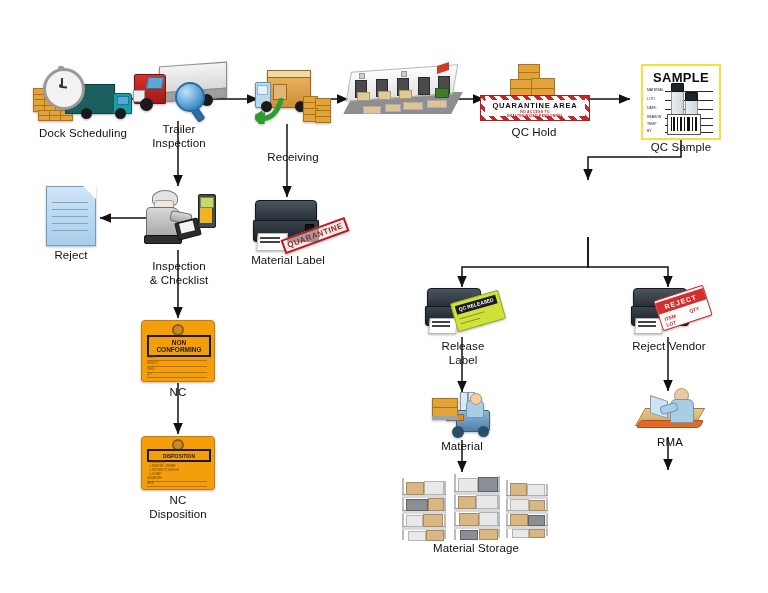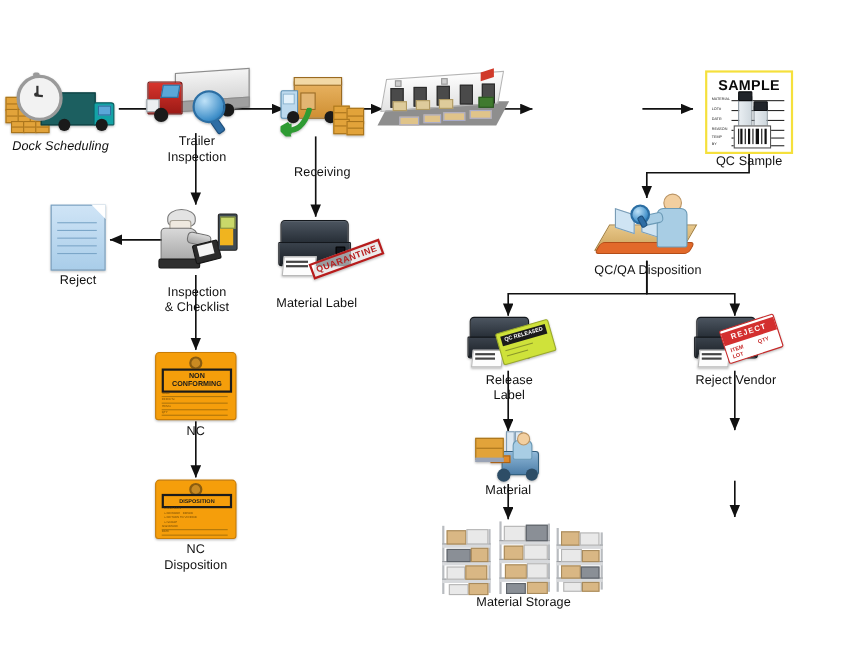--- a/index.html
+++ b/index.html
@@ -168,21 +168,21 @@
       <path d="M462,337 L462,392"></path>
 
       <path d="M462,440 L462,472"></path>
 
       <path d="M668,337 L668,391"></path>
 
       <path d="M668,437 L668,470"></path>
     </g>
   </svg>
 
-  <div class="node" style="left:0;top:66px;width:110px;font-style:italic;">
+  <div class="node" style="left:28px;top:66px;width:110px;">
     <div class="art shadow" style="width:104px;height:58px;">
 
       <div class="crate" style="left:2px;top:22px;width:11px;height:11px;"></div>
       <div class="crate" style="left:13px;top:22px;width:11px;height:11px;"></div>
       <div class="crate" style="left:24px;top:22px;width:11px;height:11px;"></div>
       <div class="crate" style="left:2px;top:33px;width:11px;height:11px;"></div>
       <div class="crate" style="left:13px;top:33px;width:11px;height:11px;"></div>
       <div class="crate" style="left:24px;top:33px;width:11px;height:11px;"></div>
       <div class="crate" style="left:7px;top:44px;width:11px;height:9px;"></div>
       <div class="crate" style="left:18px;top:44px;width:11px;height:9px;"></div>
@@ -259,20 +259,37 @@
       <div class="pallet" style="left:18px;top:44px;width:16px;height:6px;"></div>
       <div class="pallet" style="left:40px;top:42px;width:14px;height:6px;"></div>
       <div class="pallet" style="left:58px;top:40px;width:18px;height:6px;"></div>
       <div class="pallet" style="left:82px;top:38px;width:18px;height:6px;"></div>
       <div style="position:absolute;left:90px;top:26px;width:12px;height:8px;background:#3f7a2e;border:1px solid #2a5520;"></div>
       <div style="position:absolute;left:92px;top:2px;width:12px;height:8px;background:#d03a2a;transform:skewY(-18deg);"></div>
     </div>
     <div class="label"></div>
   </div>
 
+  <div class="node" style="left:478px;top:62px;width:112px;">
+    <div class="art" style="width:108px;height:62px;">
+      <div class="crate" style="left:38px;top:2px;width:20px;height:16px;"></div>
+      <div class="crate" style="left:30px;top:17px;width:22px;height:18px;"></div>
+      <div class="crate" style="left:51px;top:16px;width:22px;height:19px;"></div>
+      <div class="qsign" style="left:0px;top:33px;width:108px;height:24px;">
+        <div class="qstripe" style="top:0;"></div>
+        <div class="qstripe" style="bottom:0;"></div>
+        <div class="qstripe-v" style="left:0;"></div>
+        <div class="qstripe-v" style="right:0;"></div>
+        <div class="qtext1" style="top:5px;">QUARANTINE  AREA</div>
+        <div class="qtext2" style="top:14px;">NO ACCESS TO</div>
+        <div class="qtext2" style="top:18px;">UNAUTHORIZED PERSONNEL</div>
+      </div>
+    </div>
+    <div class="label" style="margin-top:2px;">QC Hold</div>
+  </div>
 
   <div class="node" style="left:626px;top:64px;width:110px;">
     <div class="art" style="width:80px;height:76px;">
       <div class="sample-card" style="left:0;top:0;width:76px;height:72px;">
         <div class="sample-title" style="top:4px;">SAMPLE</div>
         <div class="sf-label" style="left:4px;top:22px;">MATERIAL</div>
         <div class="sf-rule" style="left:22px;top:25px;width:48px;"></div>
         <div class="sf-label" style="left:4px;top:31px;">LOT#</div>
         <div class="sf-rule" style="left:22px;top:34px;width:48px;"></div>
         <div class="sf-label" style="left:4px;top:40px;">DATE:</div>
@@ -335,21 +352,21 @@
   <div class="node" style="left:243px;top:200px;width:90px;">
     <div class="art shadow" style="width:86px;height:50px;">
       <div class="prn-top" style="left:10px;top:0px;width:60px;height:22px;"></div>
       <div class="prn-base" style="left:8px;top:20px;width:64px;height:20px;"></div>
       <div style="position:absolute;left:60px;top:24px;width:7px;height:5px;background:#10131a;border:1px solid #000;border-radius:1px;"></div>
       <div class="prn-paper" style="left:12px;top:33px;width:28px;height:16px;transform:skewX(-6deg);"></div>
       <div style="position:absolute;left:15px;top:37px;width:20px;height:2px;background:#444;"></div>
       <div style="position:absolute;left:15px;top:41px;width:20px;height:2px;background:#444;"></div>
       <div class="stamp" style="left:36px;top:28px;font-size:8px;">QUARANTINE</div>
     </div>
-    <div class="label" style="margin-top:20px;">Material Label</div>
+    <div class="label" style="margin-top:4px;">Material Label</div>
   </div>
 
   <div class="node" style="left:140px;top:320px;width:76px;">
     <div class="art shadow" style="width:74px;height:62px;">
       <div class="tag" style="left:0;top:0;width:72px;height:60px;border-radius:4px 4px 3px 3px;"></div>
       <div class="tag-hole" style="left:31px;top:4px;width:8px;height:8px;"></div>
       <div class="tag-title" style="left:6px;top:15px;width:60px;height:18px;font-size:6.5px;line-height:7px;flex-direction:column;">
         <span>NON</span>
         <span>CONFORMING</span>
       </div>
@@ -376,34 +393,20 @@
       <div class="tag-txt" style="left:8px;top:37px;">☐  SCRAP</div>
       <div class="tag-txt" style="left:6px;top:41px;">SIGNATURE</div>
       <div class="tag-line" style="left:6px;top:45px;width:60px;"></div>
       <div class="tag-txt" style="left:6px;top:46px;">DATE</div>
       <div class="tag-line" style="left:6px;top:50px;width:60px;"></div>
     </div>
     <div class="label" style="margin-top:4px;">NC
 Disposition</div>
   </div>
 
-  <div class="node" style="left:533px;top:176px;width:112px;">
-    <div class="art" style="width:108px;height:62px;">
-      <div class="desk" style="left:12px;top:28px;width:78px;height:22px;transform:skewX(-30deg);"></div>
-      <div class="desk-edge" style="left:8px;top:44px;width:84px;height:9px;transform:skewX(-30deg);border-radius:4px;"></div>
-      <div class="monitor" style="left:24px;top:16px;width:16px;height:16px;transform:skewY(18deg);"></div>
-      <div class="monitor" style="left:48px;top:20px;width:16px;height:16px;transform:skewY(18deg);"></div>
-      <div class="phead" style="left:68px;top:0px;width:15px;height:15px;"></div>
-      <div class="pbody" style="left:62px;top:13px;width:26px;height:34px;"></div>
-      <div class="pbody" style="left:48px;top:18px;width:18px;height:8px;border-radius:4px;transform:rotate(-12deg);"></div>
-      <div class="loupe-lens" style="left:38px;top:10px;width:14px;height:14px;"></div>
-      <div class="loupe-handle" style="left:46px;top:20px;width:4px;height:9px;transform:rotate(-30deg);"></div>
-    </div>
-    <div class="label" style="margin-top:2px;">QC/QA Disposition</div>
-  </div>
 
   <div class="node" style="left:420px;top:288px;width:86px;">
     <div class="art shadow" style="width:84px;height:48px;">
       <div class="prn-top" style="left:6px;top:0px;width:52px;height:20px;"></div>
       <div class="prn-base" style="left:4px;top:18px;width:56px;height:18px;"></div>
       <div class="prn-paper" style="left:8px;top:30px;width:26px;height:14px;transform:skewX(-6deg);"></div>
       <div style="position:absolute;left:11px;top:33px;width:18px;height:2px;background:#444;"></div>
       <div style="position:absolute;left:11px;top:37px;width:18px;height:2px;background:#444;"></div>
       <div class="lbl-card lbl-release" style="left:32px;top:8px;width:48px;height:28px;transform:rotate(-16deg);">
         <div class="lbl-strip" style="left:3px;top:3px;width:42px;height:9px;"></div>
@@ -443,20 +446,31 @@
       <div class="phead" style="left:44px;top:1px;width:10px;height:10px;"></div>
       <div style="position:absolute;left:20px;top:22px;width:16px;height:5px;background:#e08a2a;border:1px solid #a86219;"></div>
       <div class="crate" style="left:6px;top:6px;width:24px;height:18px;"></div>
       <div style="position:absolute;left:6px;top:24px;width:26px;height:4px;background:#9aa3b5;"></div>
       <div class="fl-wheel" style="left:26px;top:34px;width:12px;height:12px;"></div>
       <div class="fl-wheel" style="left:52px;top:34px;width:11px;height:11px;"></div>
     </div>
     <div class="label" style="margin-top:0px;">Material</div>
   </div>
 
+  <div class="node" style="left:632px;top:388px;width:76px;">
+    <div class="art" style="width:72px;height:46px;">
+      <div class="desk" style="left:6px;top:20px;width:58px;height:16px;transform:skewX(-30deg);"></div>
+      <div class="desk-edge" style="left:4px;top:32px;width:62px;height:6px;transform:skewX(-30deg);border-radius:3px;"></div>
+      <div class="monitor" style="left:16px;top:10px;width:16px;height:16px;transform:skewY(18deg);"></div>
+      <div class="phead" style="left:40px;top:0px;width:13px;height:13px;background:#e9c9a4;"></div>
+      <div class="pbody" style="left:36px;top:11px;width:22px;height:22px;"></div>
+      <div class="pbody" style="left:26px;top:16px;width:16px;height:7px;border-radius:4px;transform:rotate(-16deg);"></div>
+    </div>
+    <div class="label" style="margin-top:2px;">RMA</div>
+  </div>
 
   <div class="node" style="left:398px;top:474px;width:156px;">
     <div class="art" style="width:152px;height:66px;">
 
       <div class="rack" style="left:2px;top:4px;width:46px;height:62px;">
         <div class="rack-post" style="left:0;top:0;width:2px;height:62px;"></div>
         <div class="rack-post" style="left:42px;top:3px;width:2px;height:58px;"></div>
         <div class="rack-shelf" style="left:0;top:16px;width:44px;height:3px;"></div>
         <div class="rack-shelf" style="left:0;top:32px;width:44px;height:3px;"></div>
         <div class="rack-shelf" style="left:0;top:48px;width:44px;height:3px;"></div>

